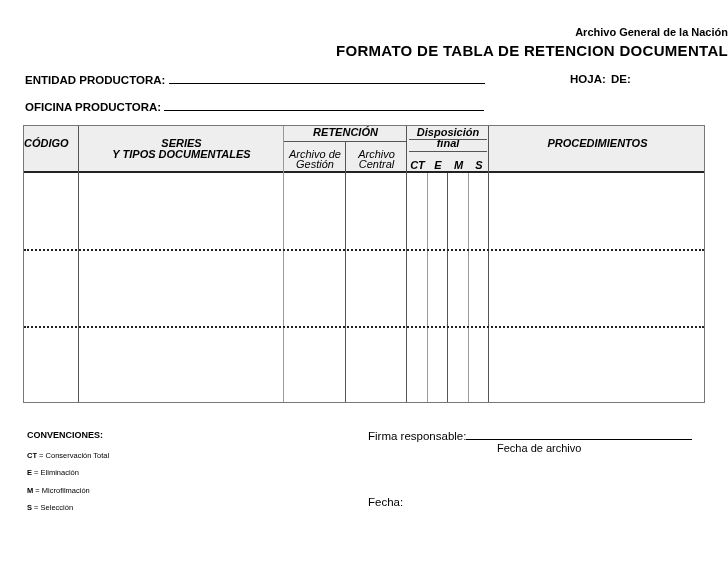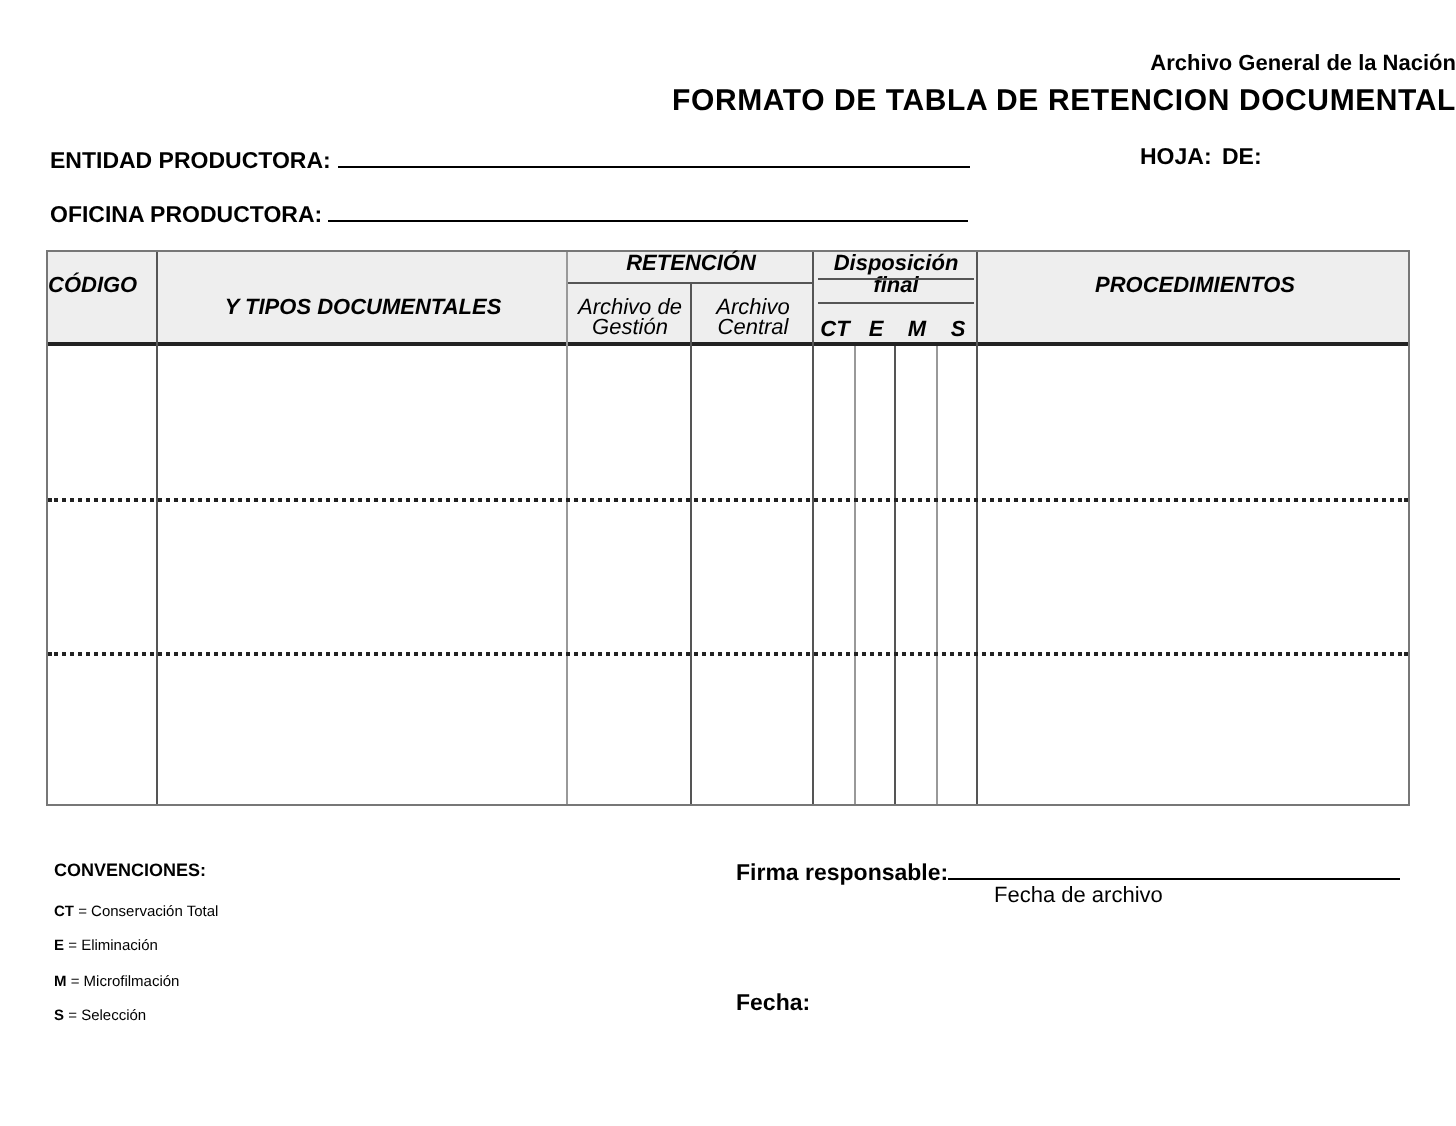--- a/index.html
+++ b/index.html
@@ -15,21 +15,21 @@
   .hdr { position:absolute; left:0; top:0; width:100%; height:47px; background:#eeeeee; border-bottom:2px solid #222; box-sizing:border-box; }
   .vline { position:absolute; top:0; width:1px; background:#555; }
   .vline.light { background:#999; }
   .hline-sm { position:absolute; height:1px; background:#555; }
   .dash { position:absolute; left:0; width:100%; border-top:2px dotted #222; }
   .hcell { position:absolute; font-size:11px; text-align:center; line-height:11px;font-style:italic; }
   .hb { font-weight:bold; }
   .conv { font-size:9px; font-weight:bold; }
   .legend { font-size:7.5px; }
   .legend b { font-weight:bold; }
-  .sig { font-size:11.5px; font-weight:bold; }
+  .sig { font-size:11.5px; font-weight:normal; }
   .sub { font-size:11px; }
 </style>
 </head>
 <body>
 
 <div class="abs org">Archivo General de la Nación</div>
 <div class="abs title">FORMATO DE TABLA DE RETENCION DOCUMENTAL</div>
 
 <div class="abs field" style="left:25px; top:73px;">
   <span>ENTIDAD PRODUCTORA:</span>
@@ -39,20 +39,21 @@
 <div class="abs field" style="left:611px; top:73px;">DE:</div>
 
 <div class="abs field" style="left:25px; top:100px;">
   <span>OFICINA PRODUCTORA:</span>
   <span class="uline" style="width:320px;"></span>
 </div>
 
 <div class="abs tbl">
   <div class="hdr">
     <div class="hcell hb" style="left:0; width:31px; top:12px;">CÓDIGO</div>
+    <div class="hcell hb" style="left:55px; width:205px; top:12px;">SERIES</div>
     <div class="hcell hb" style="left:55px; width:205px; top:23px;">Y TIPOS DOCUMENTALES</div>
     <div class="hcell hb" style="left:260px; width:123px; top:1px;">RETENCIÓN</div>
     <div class="hline-sm" style="left:260px; width:123px; top:15px;"></div>
     <div class="hcell" style="left:260px; width:62px; top:23px;">Archivo de</div>
     <div class="hcell" style="left:260px; width:62px; top:33px;">Gestión</div>
     <div class="hcell" style="left:322px; width:61px; top:23px;">Archivo</div>
     <div class="hcell" style="left:322px; width:61px; top:33px;">Central</div>
     <div class="hcell hb" style="left:383px; width:82px; top:1px;">Disposición final</div>
     <div class="hline-sm" style="left:385px; width:78px; top:13px;"></div>
     <div class="hline-sm" style="left:385px; width:78px; top:25px;"></div>

